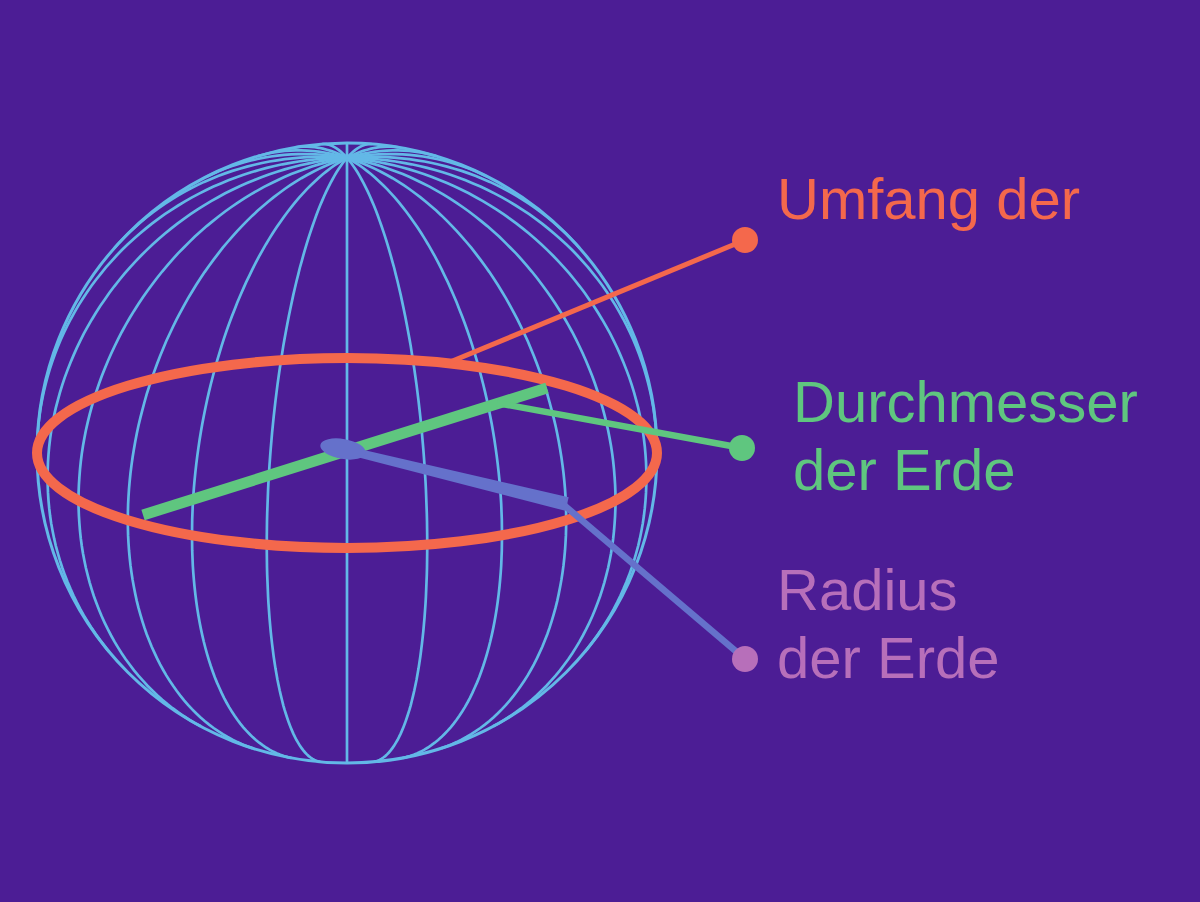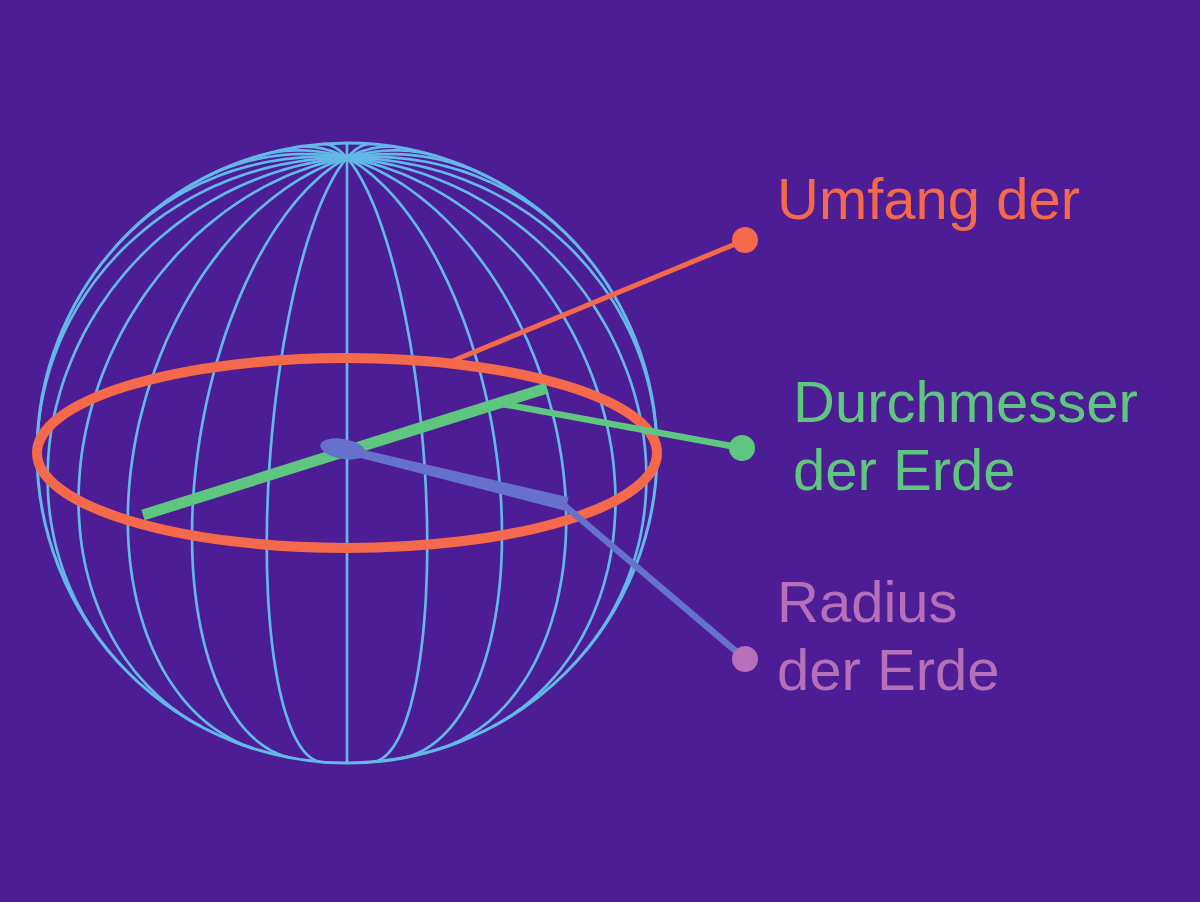--- a/index.html
+++ b/index.html
@@ -64,17 +64,17 @@
 
   <div class="label" style="left: 777px; top: 165px; color: rgb(244, 104, 76);">
     <span>Umfang der</span>
   </div>
 
   <div class="label" style="left: 777px; top: 368px; color: rgb(95, 198, 127); margin-left: 16px;">
     <span>Durchmesser</span>
     <span>der Erde</span>
   </div>
 
-  <div class="label" style="left: 777px; top: 568px; color: rgb(183, 111, 186);">
+  <div class="label" style="left: 777px; top: 556px; color: rgb(183, 111, 186);">
     <span>Radius</span>
     <span>der Erde</span>
   </div>
 </div>
 
 </body></html>

